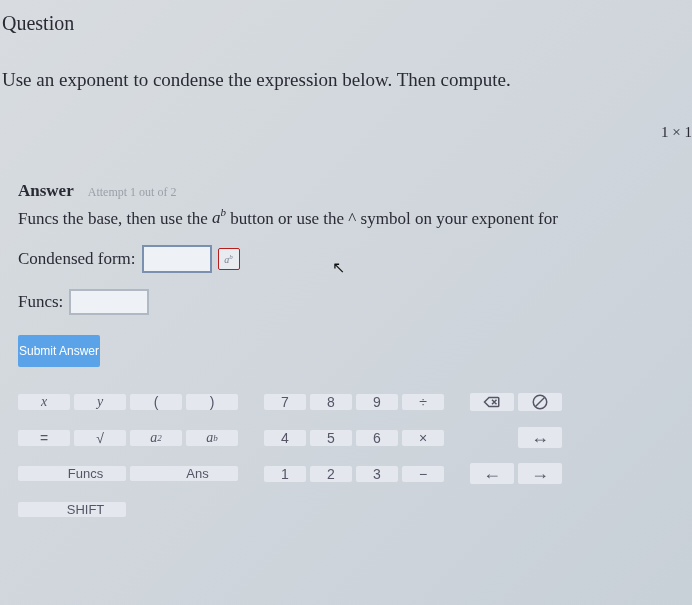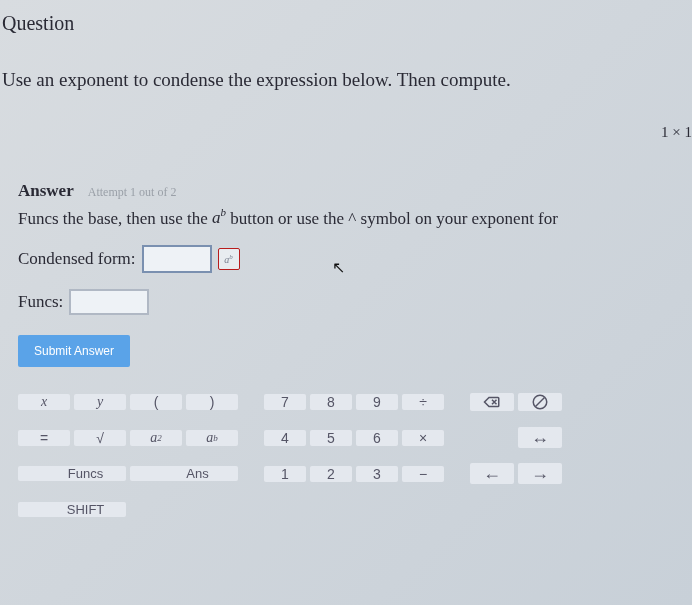--- a/index.html
+++ b/index.html
@@ -39,21 +39,21 @@
     align-items: center; justify-content: center;
     color: #7a8090;
     border-radius: 2px;
   }
   .tiny-btn sup { font-size: 7px; }
   .submit-btn {
     margin: 4px 0 20px 18px;
     background: #5aa3e8;
     color: #fff;
     border: none;
-    padding: 9px 16px;
+    padding: 9px 1px;
     font-size: 12px;
     font-family: Arial, sans-serif;
     border-radius: 2px;
     cursor: pointer;
   }
   .keypad {
     margin: 0 0 0 18px;
     display: grid;
     grid-template-columns: repeat(4, 52px) 18px repeat(4, 42px) 18px repeat(2, 44px);
     grid-auto-rows: 30px;

